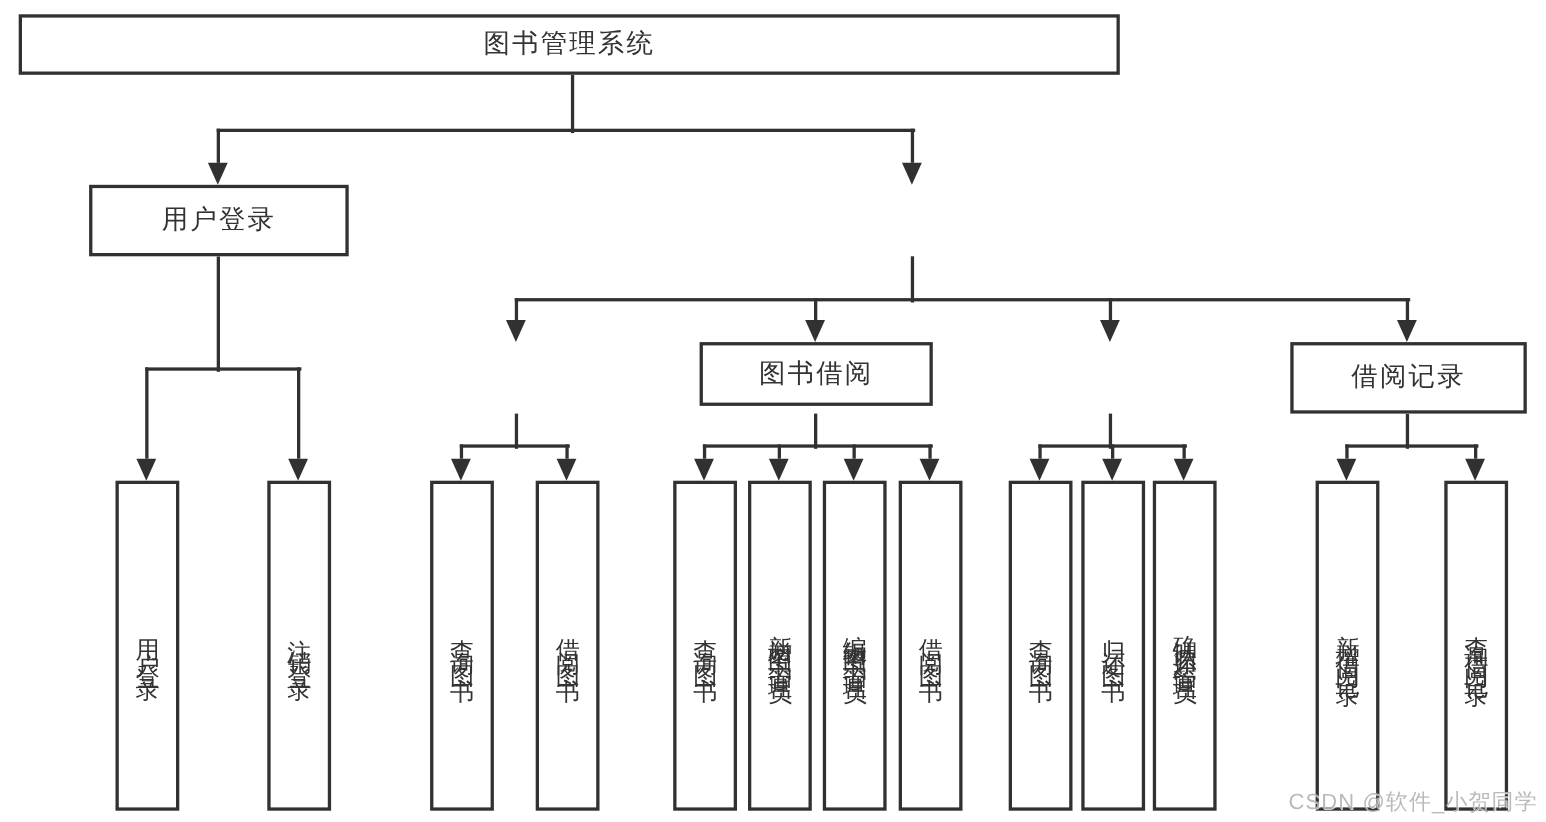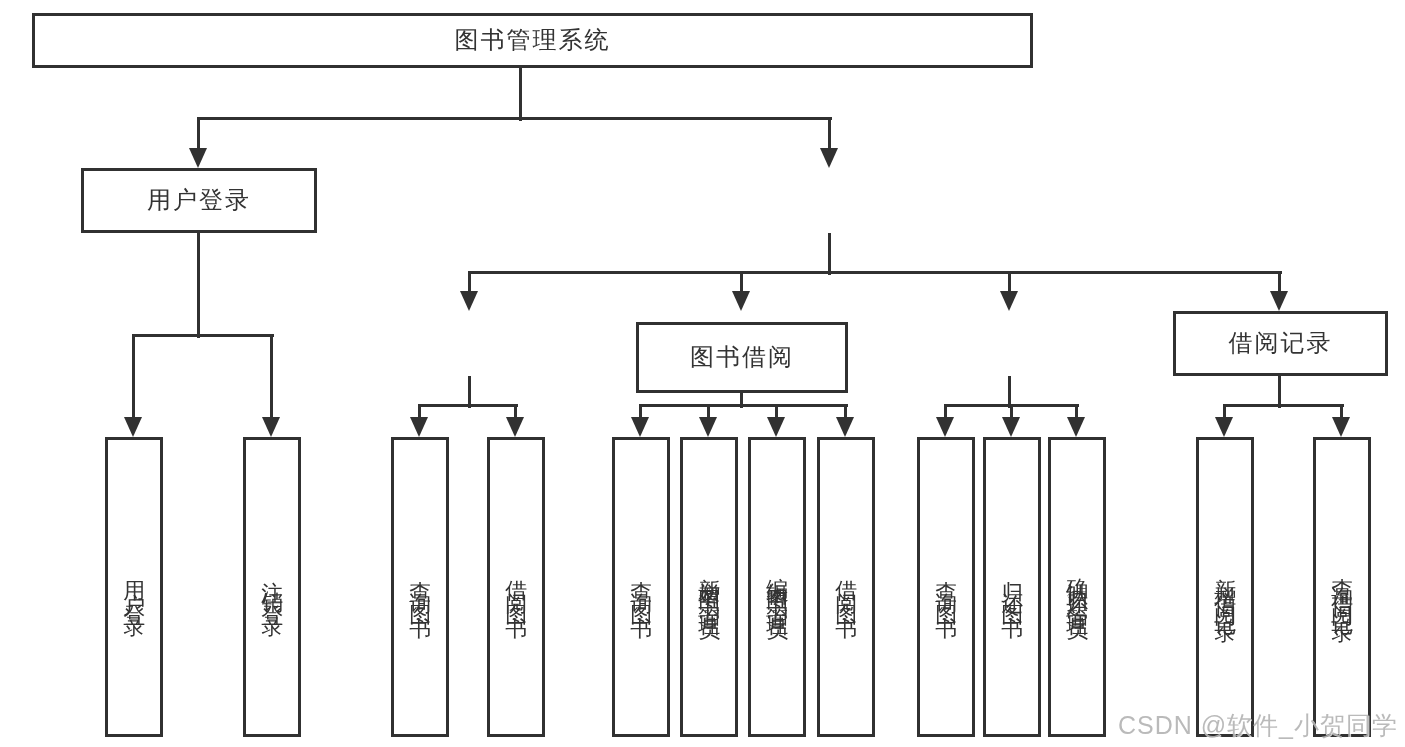--- a/index.html
+++ b/index.html
@@ -34,21 +34,21 @@
   .hline,.vline{position:absolute;background:#313131;}
   .arrowhead{
     position:absolute;width:0;height:0;
     border-left:9px solid transparent;
     border-right:9px solid transparent;
     border-top:20px solid #313131;
   }
   .watermark{
     position:absolute;
     right:7px;bottom:5px;
-    font-size:25px;
+    font-size:20px;
     color:#b3b3b3;
     letter-spacing:1px;
     text-shadow:1px 1px 0 rgba(255,255,255,0.85);
     opacity:0.9;
     z-index:9;
     white-space:nowrap;
   }
 </style>
 </head>
 <body>
@@ -100,23 +100,23 @@
     <div class="vline" style="left: 944px; top: 404px; width: 3px; height: 13px;"></div>
     <div class="arrowhead" style="left: 936px; top: 417px;"></div>
     <div class="vline" style="left: 1010px; top: 404px; width: 3px; height: 13px;"></div>
     <div class="arrowhead" style="left: 1002px; top: 417px;"></div>
     <div class="vline" style="left: 1075px; top: 404px; width: 3px; height: 13px;"></div>
     <div class="arrowhead" style="left: 1067px; top: 417px;"></div>
     <div class="vline" style="left: 1223px; top: 404px; width: 3px; height: 13px;"></div>
     <div class="arrowhead" style="left: 1215px; top: 417px;"></div>
     <div class="vline" style="left: 1340px; top: 404px; width: 3px; height: 13px;"></div>
     <div class="arrowhead" style="left: 1332px; top: 417px;"></div>
-    <div class="box h" style="left: 32px; top: 13px; width: 1001px; height: 55px;">图书管理系统</div>
+    <div class="box h" style="left: 17px; top: 13px; width: 1001px; height: 55px;">图书管理系统</div>
     <div class="box h" style="left: 81px; top: 168px; width: 236px; height: 65px;">用户登录</div>
-    <div class="box h" style="left: 636px; top: 322px; width: 212px; height: 71px;">图书借阅</div>
+    <div class="box h" style="left: 636px; top: 311px; width: 212px; height: 58px;">图书借阅</div>
     <div class="box h" style="left: 1173px; top: 311px; width: 215px; height: 65px;">借阅记录</div>
     <div class="box v ls-wide" style="left: 105px; top: 437px; width: 58px; height: 300px;">用户登录</div>
     <div class="box v ls-wide" style="left: 243px; top: 437px; width: 58px; height: 300px;">注销登录</div>
     <div class="box v ls-wide" style="left: 391px; top: 437px; width: 58px; height: 300px;">查询图书</div>
     <div class="box v ls-wide" style="left: 487px; top: 437px; width: 58px; height: 300px;">借阅图书</div>
     <div class="box v ls-wide" style="left: 612px; top: 437px; width: 58px; height: 300px;">查询图书</div>
     <div class="box v ls-tight" style="left: 680px; top: 437px; width: 58px; height: 300px;">新增图书（管理员）</div>
     <div class="box v ls-tight" style="left: 748px; top: 437px; width: 58px; height: 300px;">编辑图书（管理员）</div>
     <div class="box v ls-wide" style="left: 817px; top: 437px; width: 58px; height: 300px;">借阅图书</div>
     <div class="box v ls-wide" style="left: 917px; top: 437px; width: 58px; height: 300px;">查询图书</div>

